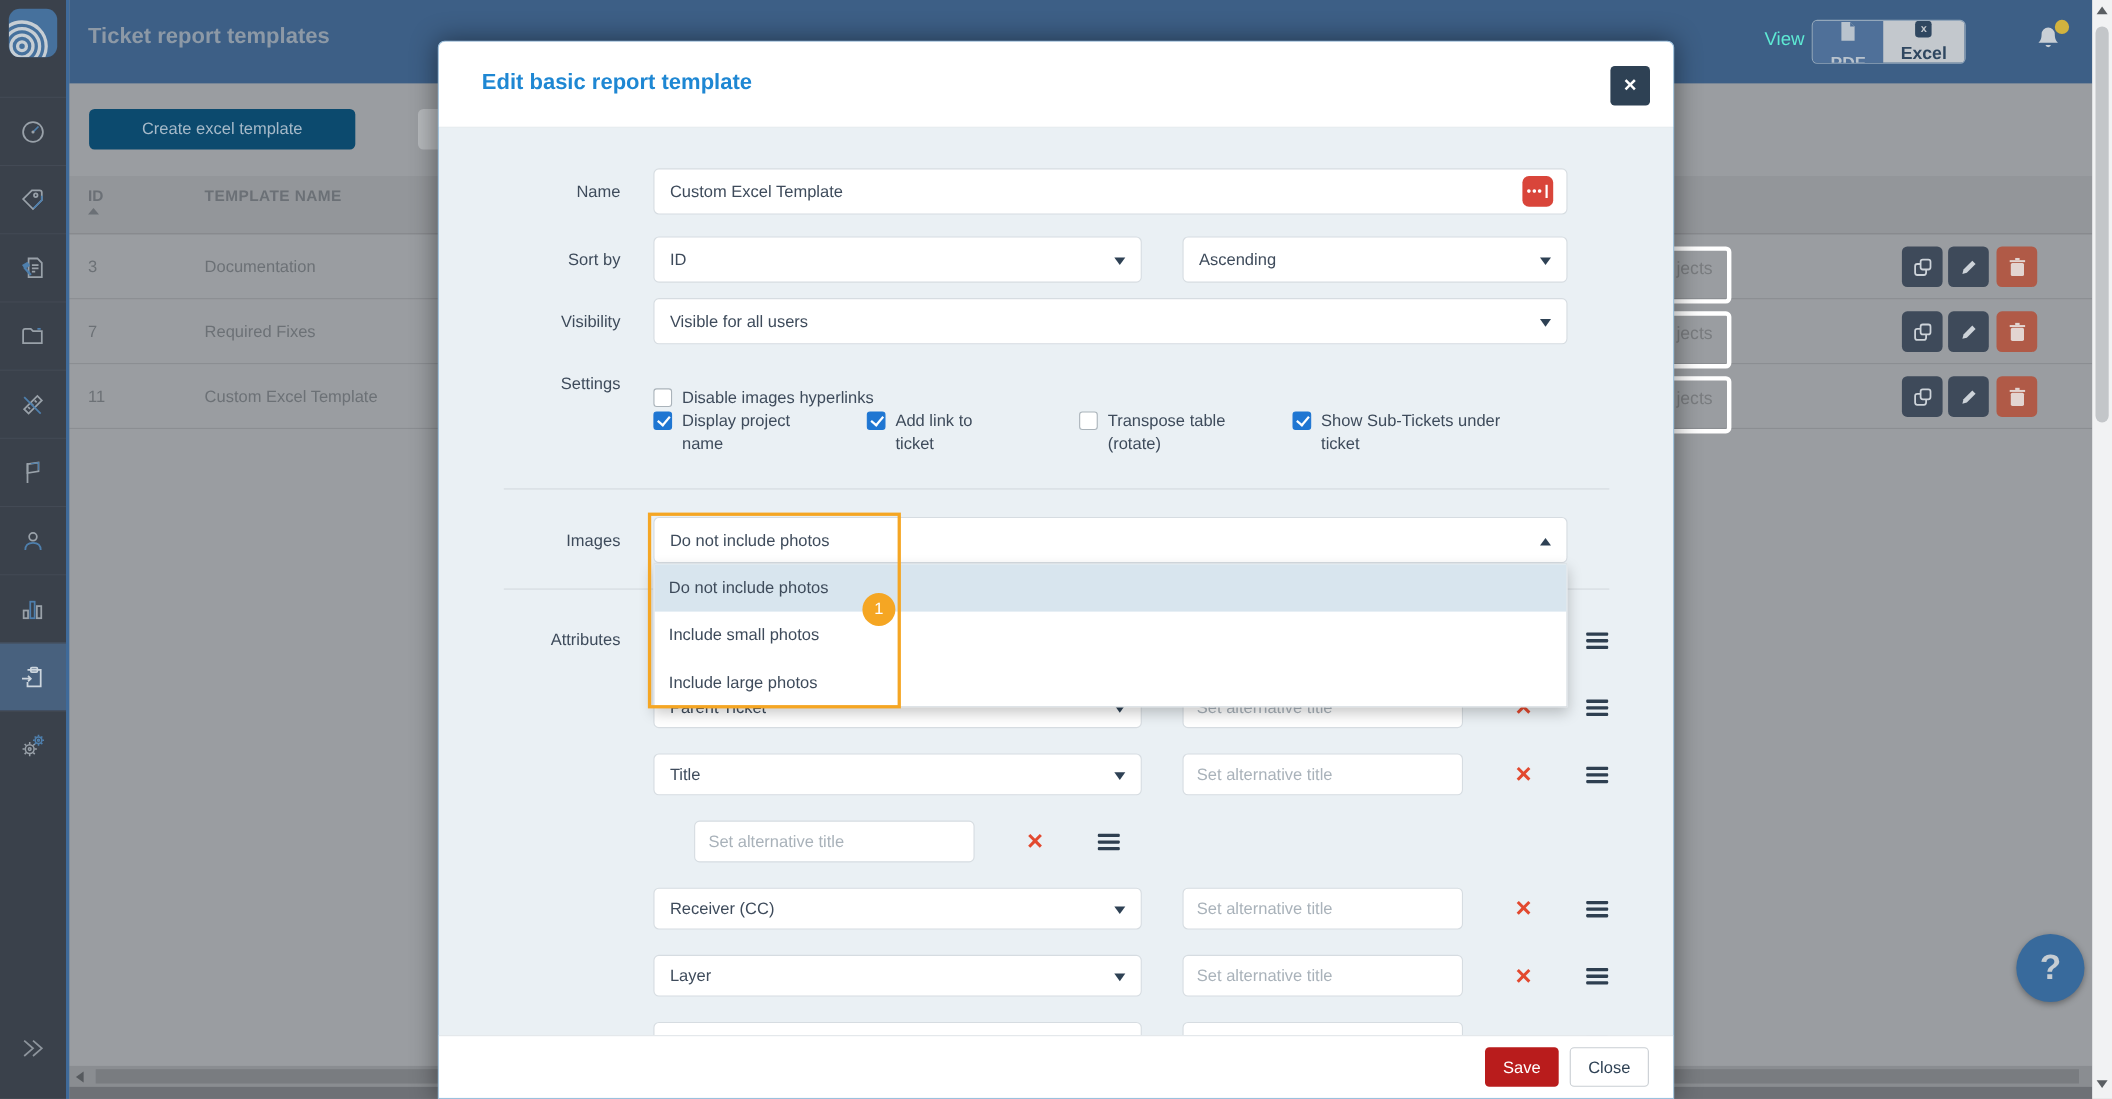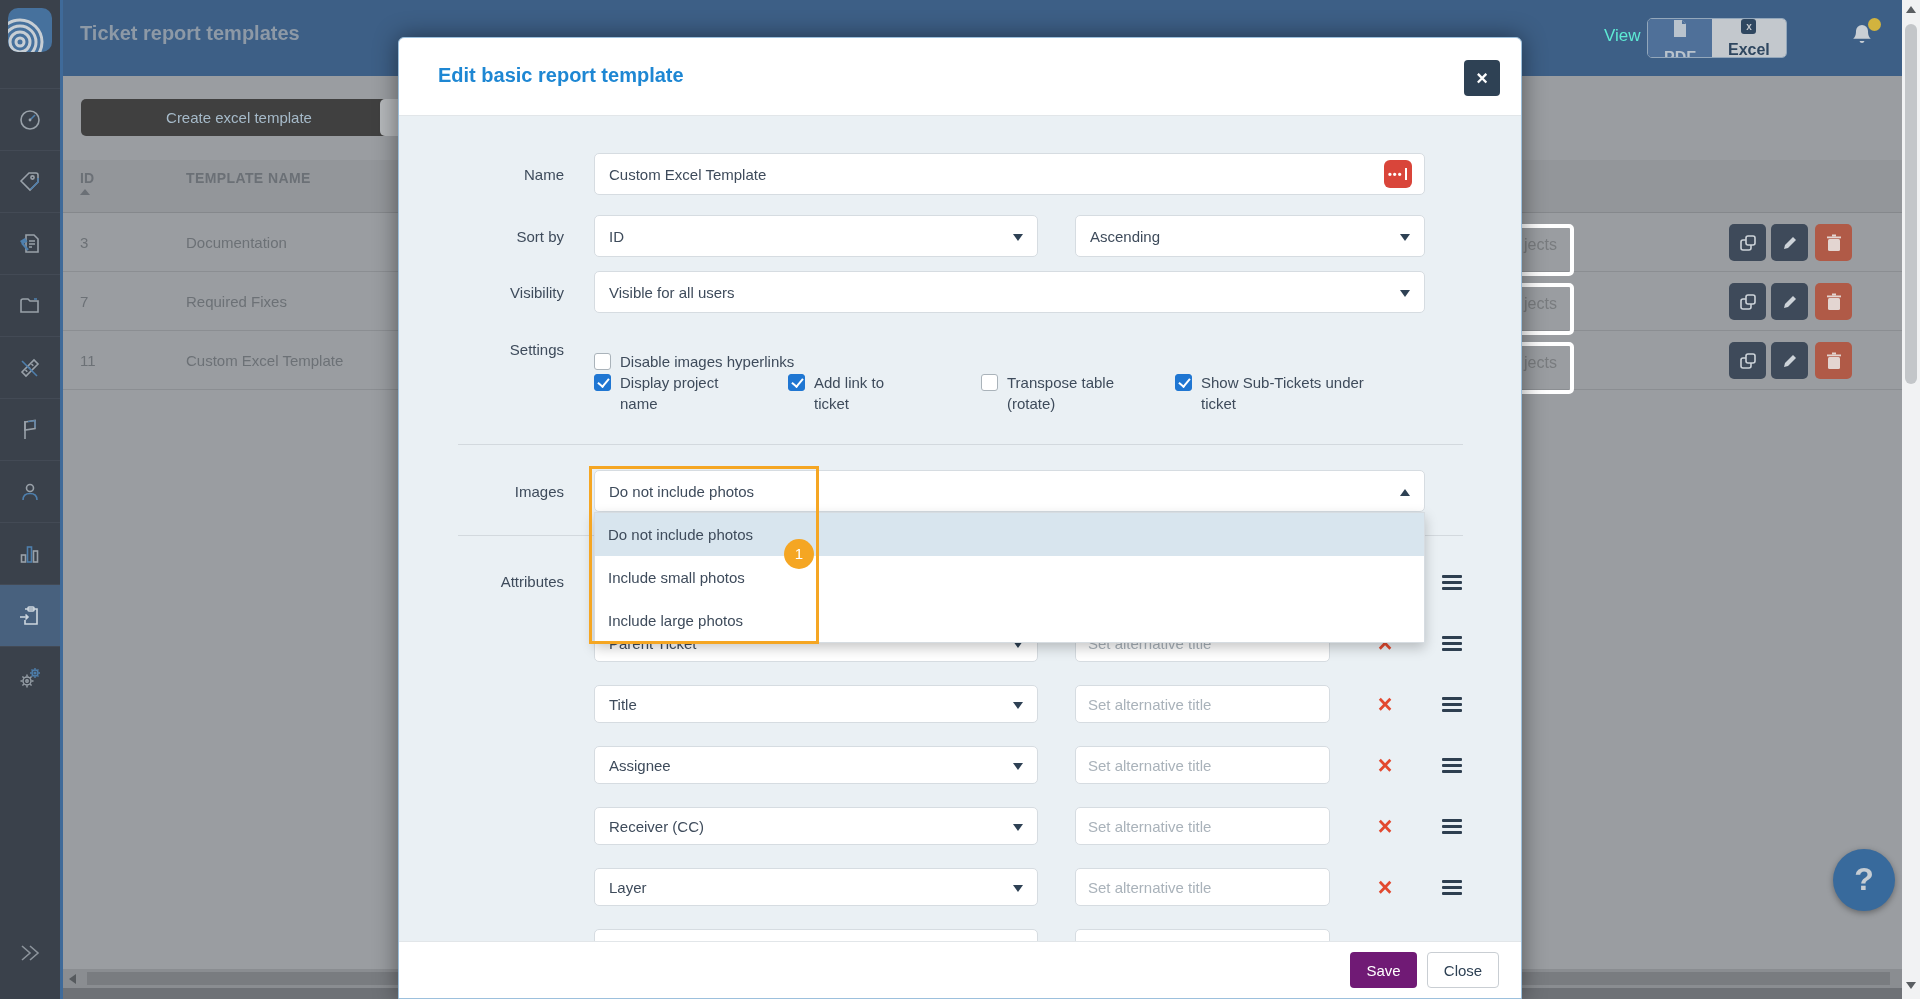--- a/index.html
+++ b/index.html
@@ -31,21 +31,21 @@
   .seg-xls { background:#c3c8cd; color:#2f4760; }
   .pdf-ic, .xls-ic { display:inline-block; }
   .xls-box { width:15px; height:15px; background:#2f4760; border-radius:3px; color:#c3c8cd;
              font-size:10px; font-weight:bold; text-align:center; line-height:15px; }
   .bell { position:absolute; left:1786px; top:22px; width:30px; height:32px; cursor:pointer; }
   .bell .dot { position:absolute; right:-2px; top:-4px; width:13px; height:13px; border-radius:50%;
                background:#d2b33e; }
 
   
   .content { position:absolute; left:63px; top:76px; right:18px; bottom:0; background:#9a9da1; }
-  .create-btn { position:absolute; left:18px; top:23px; width:316px; height:37px; background:#404040;
+  .create-btn { position:absolute; left:18px; top:23px; width:242px; height:37px; background:#0c4a6e;
                 color:#a6bac9; border:none; border-radius:5px; font-size:15px; font-family:inherit; cursor:pointer; }
   .search-sliver { position:absolute; left:317px; top:23px; width:30px; height:37px; background:#b5b8bb;
                    border-radius:5px; }
   .thead { position:absolute; left:0; top:84px; right:0; height:53px; background:#93969a;
            border-bottom:1px solid #85888c; font-size:14px; font-weight:bold; color:#6b7076; }
   .th-id { position:absolute; left:17px; top:10px; }
   .sort-up { display:block; margin-top:3px; width:0; height:0; border-left:5px solid transparent;
              border-right:5px solid transparent; border-bottom:6px solid #6b7076; }
   .th-name { position:absolute; left:123px; top:10px; letter-spacing:.4px; }
   .trow { position:absolute; left:0; right:0; height:59px; border-bottom:1px solid #8b8e92;
@@ -85,21 +85,21 @@
   .m-head { position:relative; height:78px; background:#fff; border-bottom:1px solid #e2e6e9;
             border-radius:6px 6px 0 0; flex:0 0 78px; }
   .m-head h2 { position:absolute; left:39px; top:26px; font-size:20px; font-weight:bold; color:#1e87d3; }
   .m-close { position:absolute; right:21px; top:22px; width:36px; height:36px; background:#2e4154;
              color:#fff; border:none; border-radius:4px; font-size:20px; font-weight:bold; cursor:pointer;
              font-family:inherit; line-height:34px; }
   .m-body { position:relative; flex:1; overflow:hidden; padding-top:37px; }
   .m-foot { position:absolute; left:0; bottom:0; width:100%; height:57px; background:#fff;
             border-top:1px solid #e2e6e9; z-index:50; display:flex; justify-content:flex-end;
             align-items:center; gap:10px; padding-right:22px; }
-  .save { width:67px; height:36px; background:#701a75; color:#fff; border:none; border-radius:4px;
+  .save { width:67px; height:36px; background:#b91c1c; color:#fff; border:none; border-radius:4px;
           font-size:15px; font-family:inherit; cursor:pointer; }
   .close2 { width:72px; height:36px; background:#fff; color:#2e4154; border:1px solid #c9ced3;
             border-radius:4px; font-size:15px; font-family:inherit; cursor:pointer; }
 
   .row { display:flex; align-items:center; margin-left:0; }
   .lab { width:165px; text-align:right; margin-right:30px; color:#3e4b5b; font-size:15px; flex:0 0 165px; }
   .txt, .sel { background:#fff; border:1px solid #d6dce1; border-radius:5px; height:42px;
                font-size:15px; color:#3e4b5b; }
   .txt { width:831px; padding:0 40px 0 14px; font-family:inherit; }
   .sel { position:relative; display:flex; align-items:center; padding:0 30px 0 14px; cursor:pointer; }
@@ -517,24 +517,20 @@
             <input class="alt-input" type="text" placeholder="Set alternative title" style="">
             <button class="x-btn">×</button>
             <span class="drag">
                 <i></i>
                 <i></i>
                 <i></i>
               </span>
           </div>
 
           <div class="attr-row">
-            <span class="sel">
-              <span>Assignee</span>
-              <i class="caret"></i>
-            </span>
             <input class="alt-input" type="text" placeholder="Set alternative title" style="">
             <button class="x-btn">×</button>
             <span class="drag">
                 <i></i>
                 <i></i>
                 <i></i>
               </span>
           </div>
 
           <div class="attr-row">

